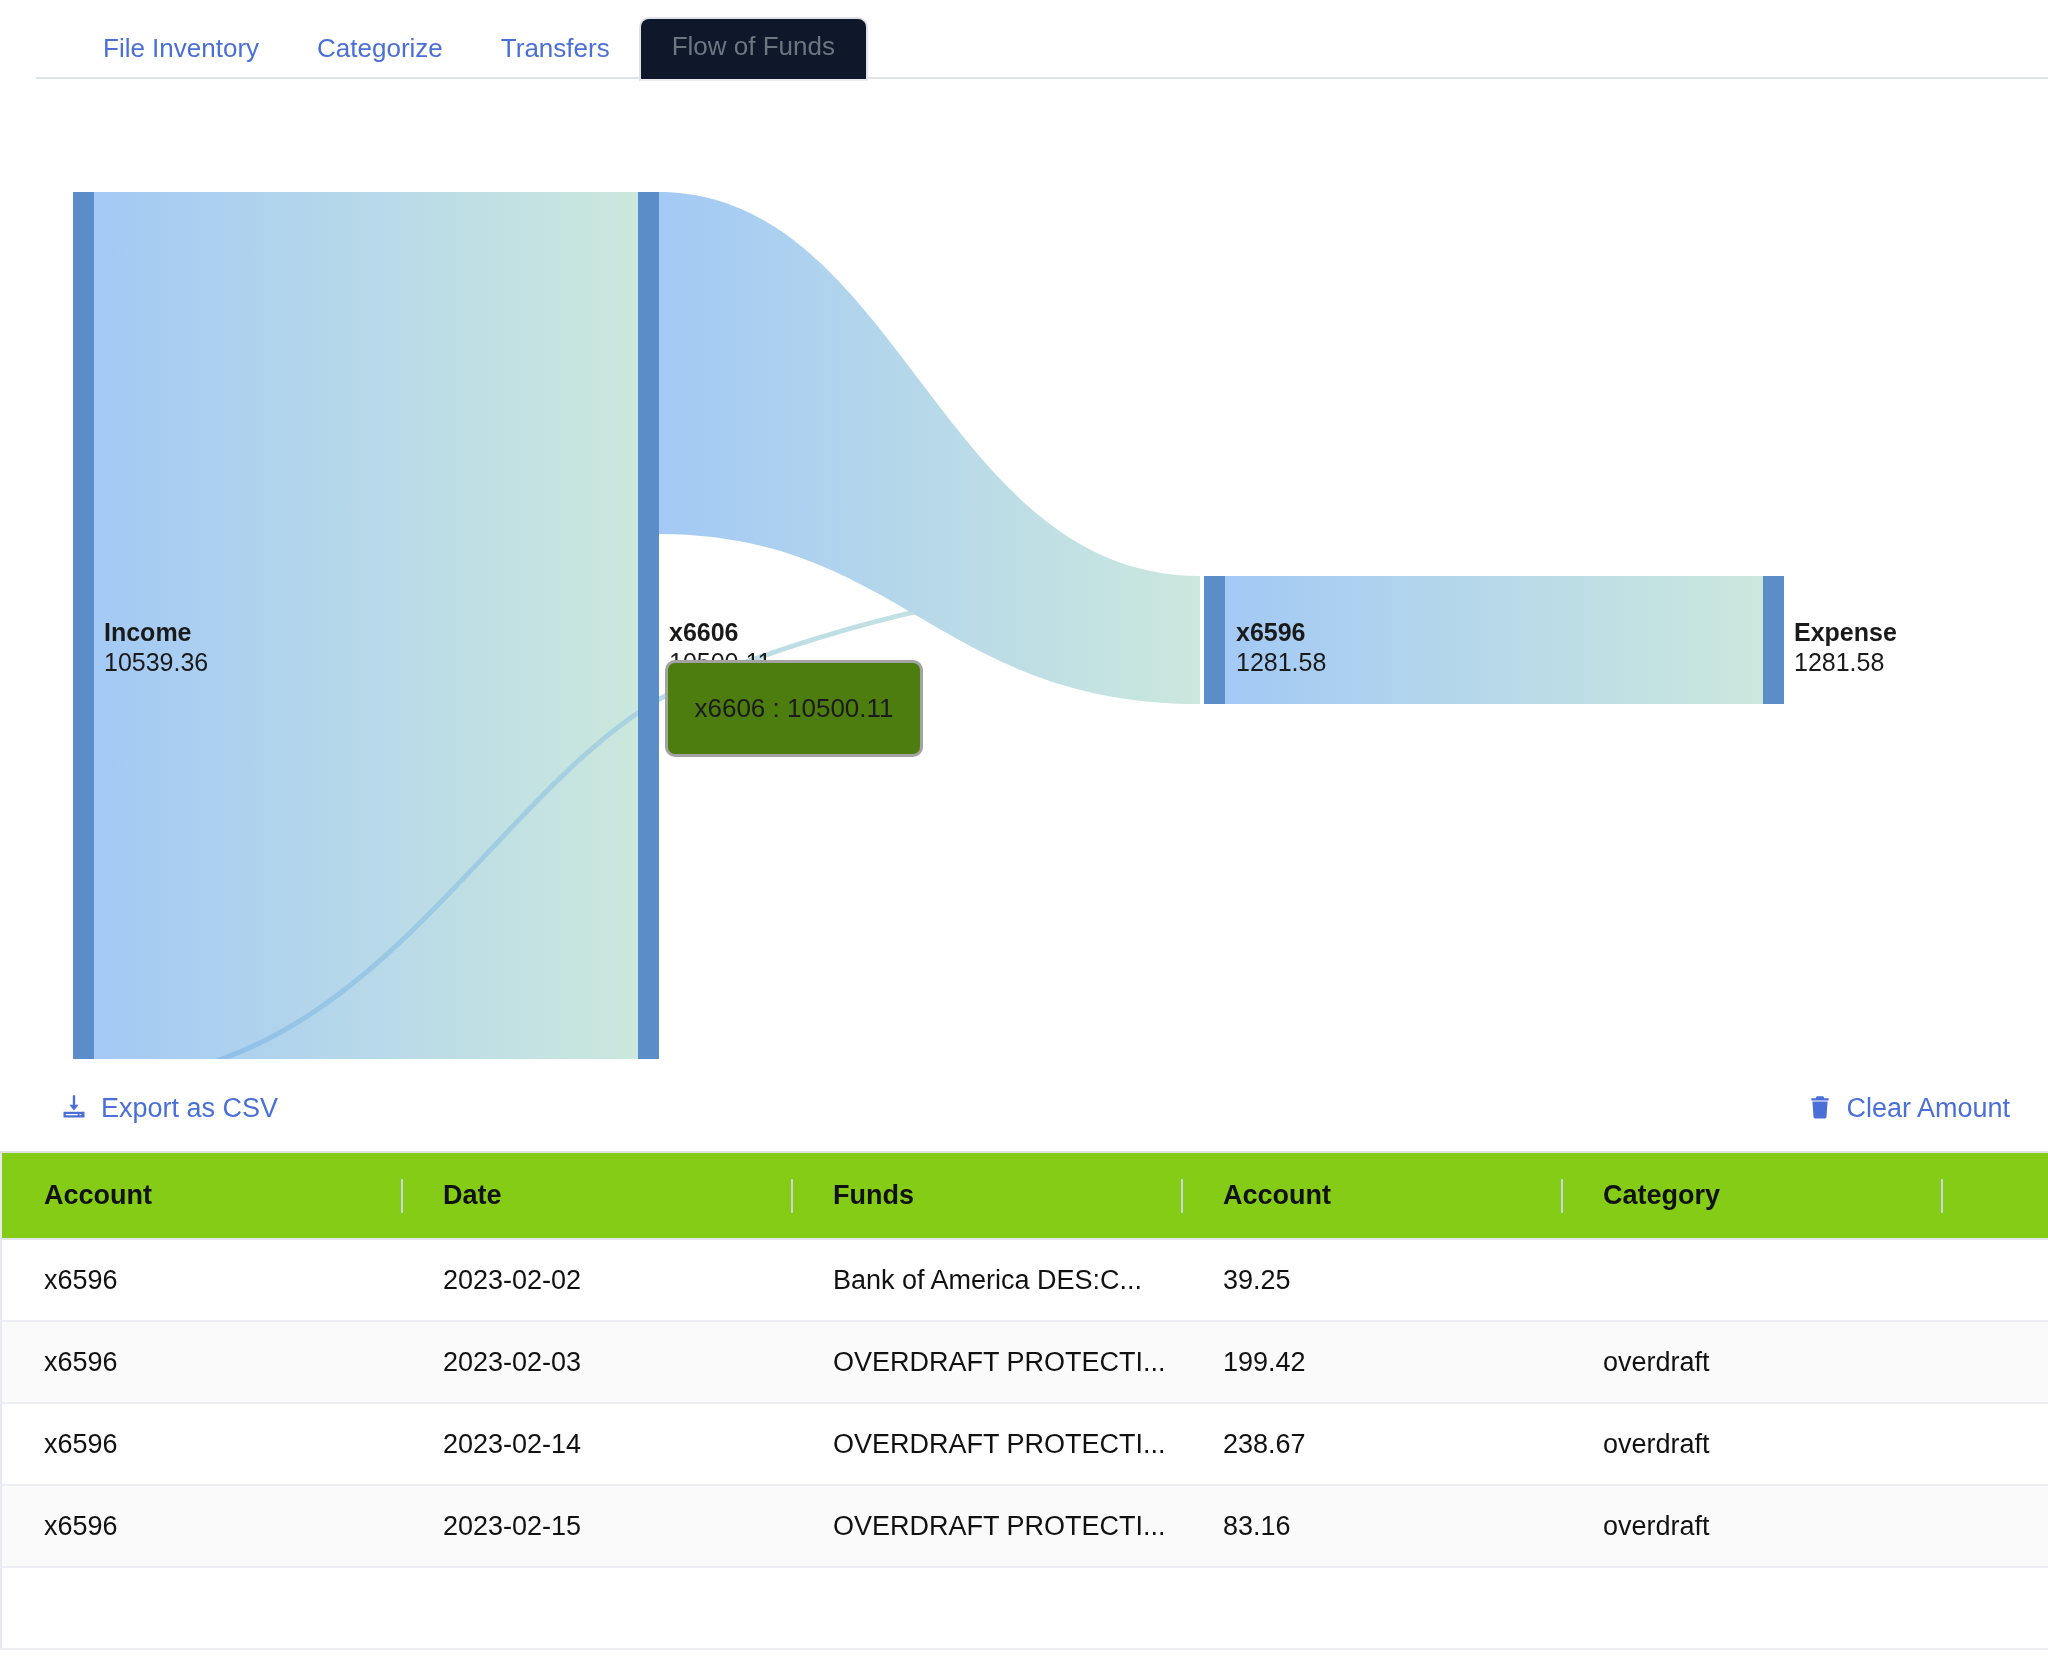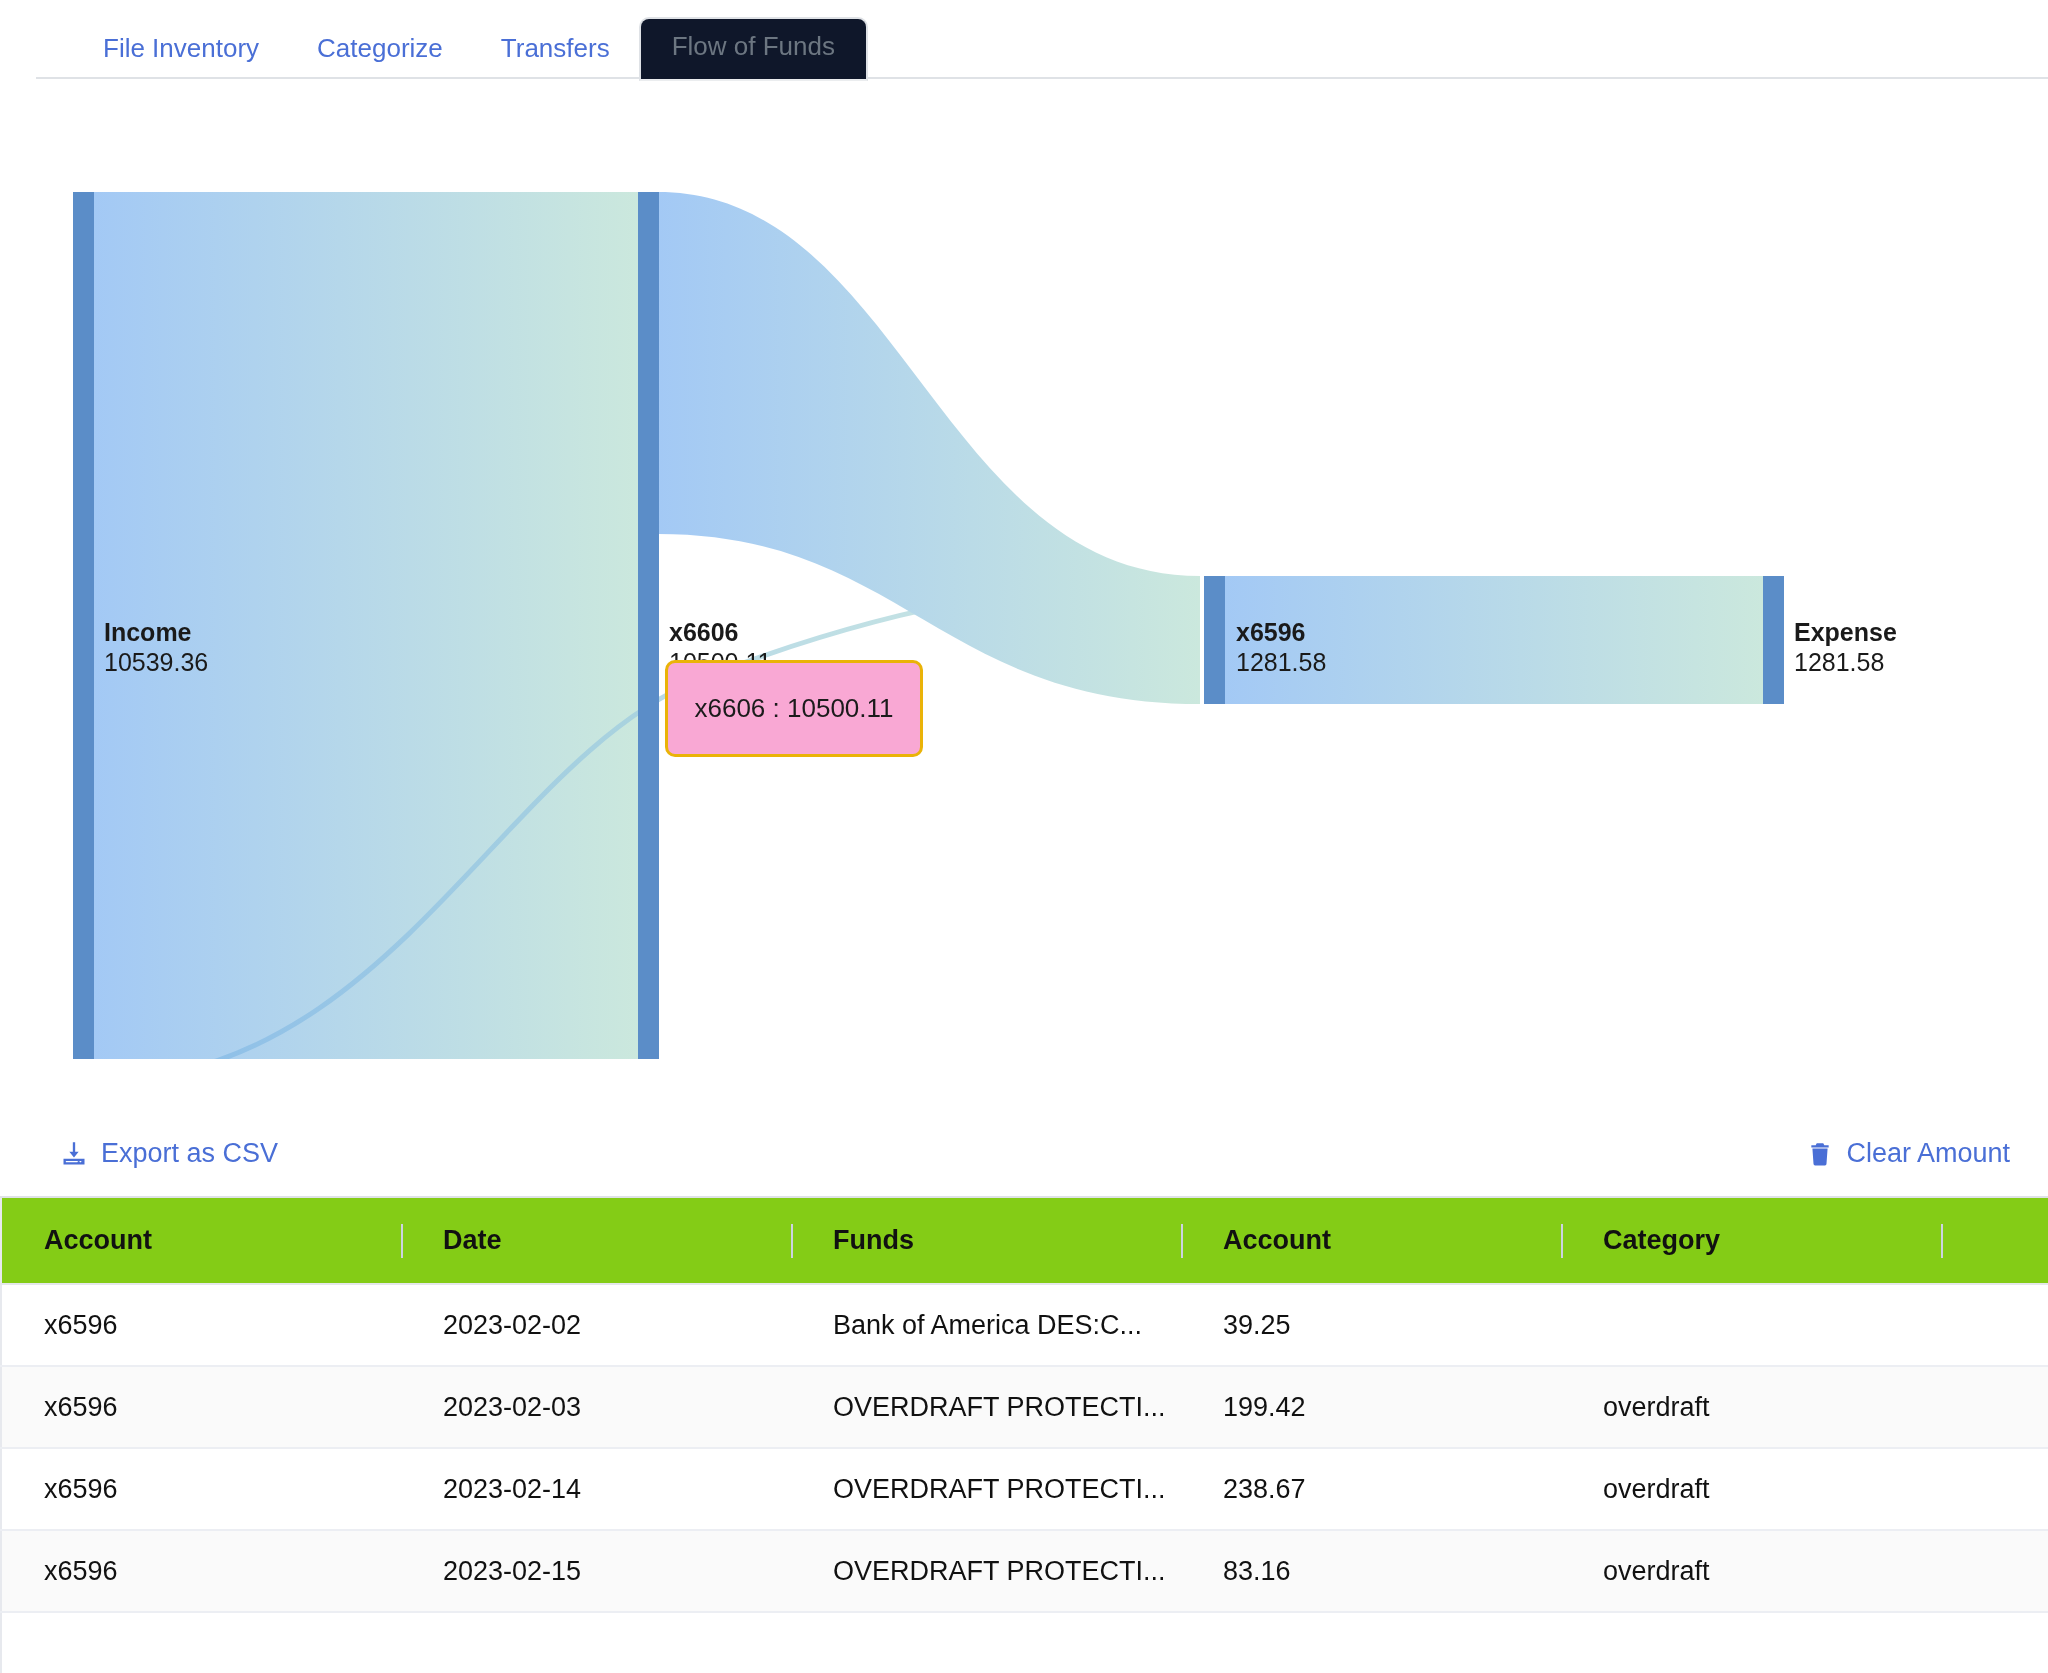--- a/index.html
+++ b/index.html
@@ -66,22 +66,22 @@
   }
   .node-label .nm { font-size: 25px; font-weight: bold; }
   .node-label .val { font-size: 25px; font-weight: normal; }
 
   .tooltip-box {
     position: absolute;
     left: 665px;
     top: 581px;
     width: 258px;
     height: 97px;
-    background: #f9a8d4;
-    border: 3px solid #eab308;
+    background: #4d7c0f;
+    border: 3px solid #a3a3a3;
     border-radius: 10px;
     display: flex;
     align-items: center;
     justify-content: center;
     font-size: 26px;
     color: #1b1b1b;
     z-index: 10;
   }
 
   
@@ -95,30 +95,29 @@
     line-height: 1;
   }
   .tx-toolbar {
     display: flex;
     justify-content: space-between;
     align-items: center;
     padding: 34px 38px 0 60px;
   }
   .linkbtn {
     display: inline-flex;
-    align-items: center;
+    align-items: flex-start;
     gap: 13px;
     color: #4a6fd6;
     font-size: 27px;
     cursor: pointer;
     background: none;
     border: none;
     padding: 0;
     font-family: "Liberation Sans", sans-serif;
-    margin-top: 45px;
   }
   .linkbtn svg { display: block; }
 
   
   .tx-table-wrap {
     margin-top: 27px;
     width: 100%;
     border-top: 2px solid #dfe2e6;
   }
   table.tx {

